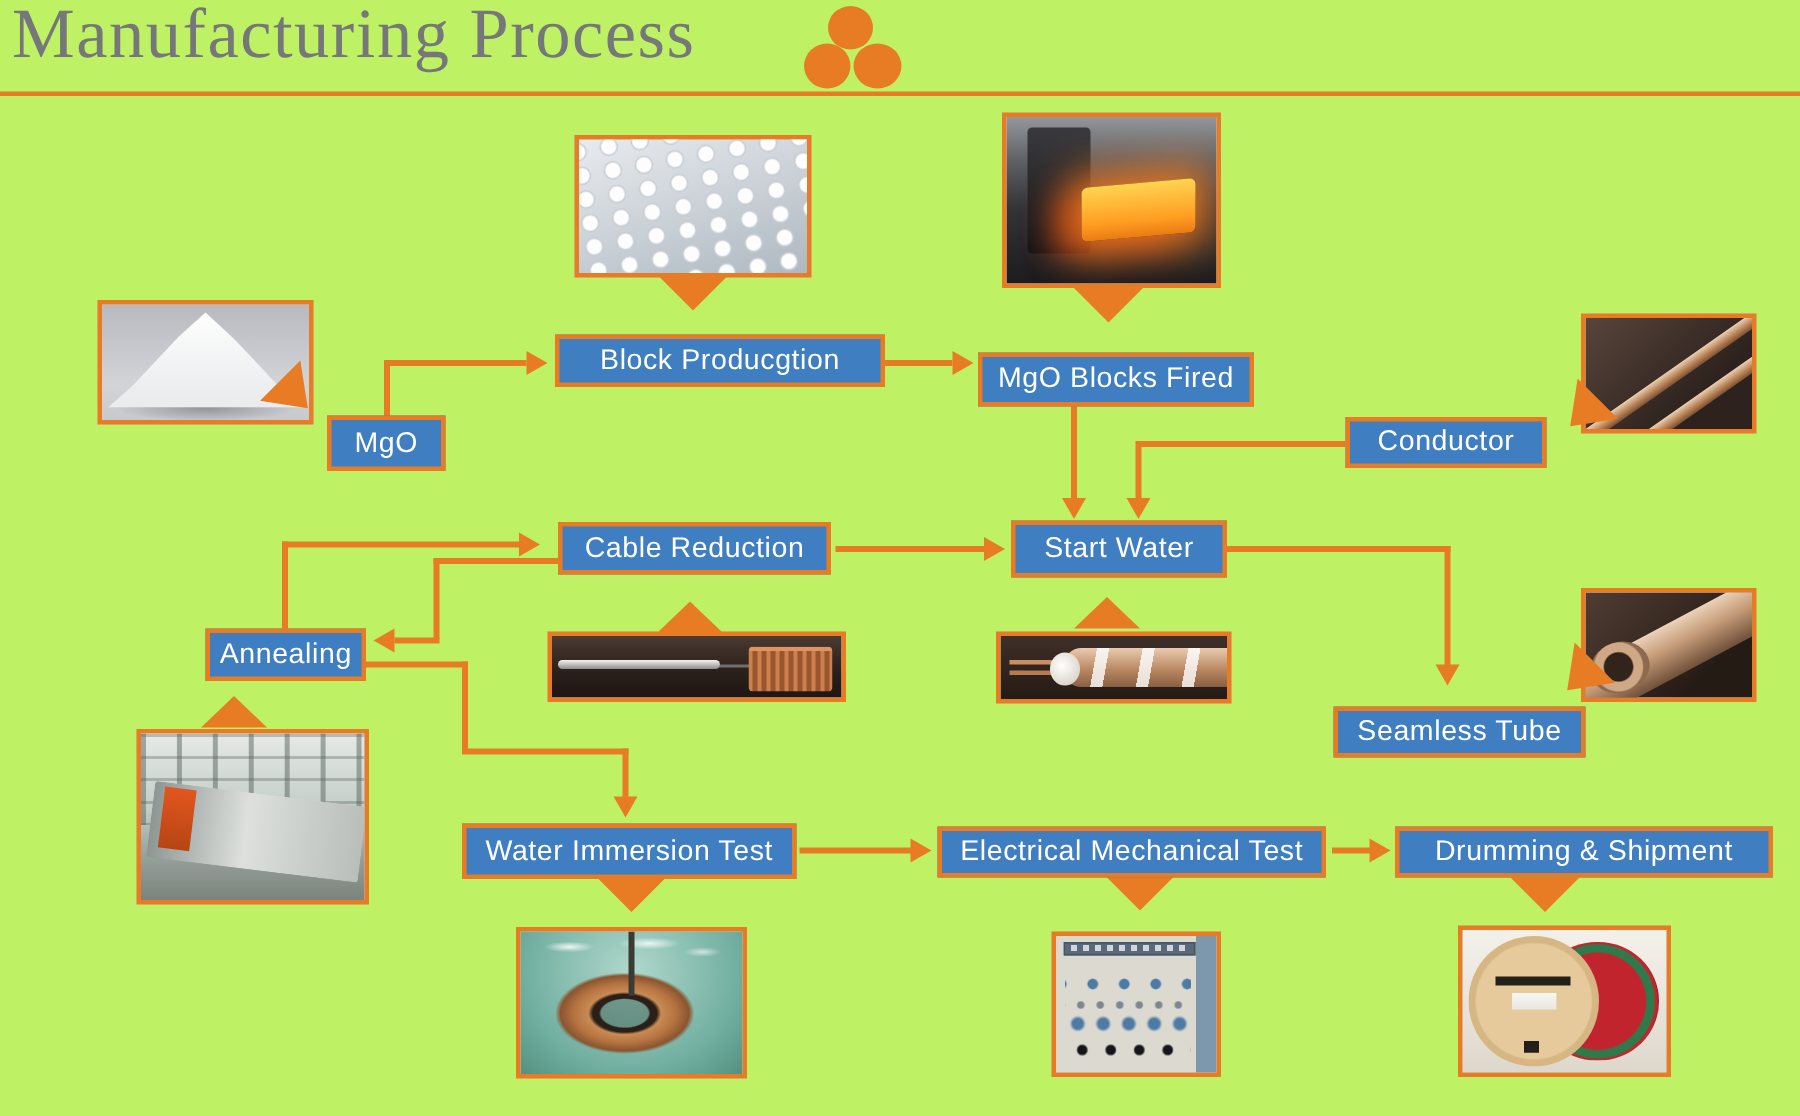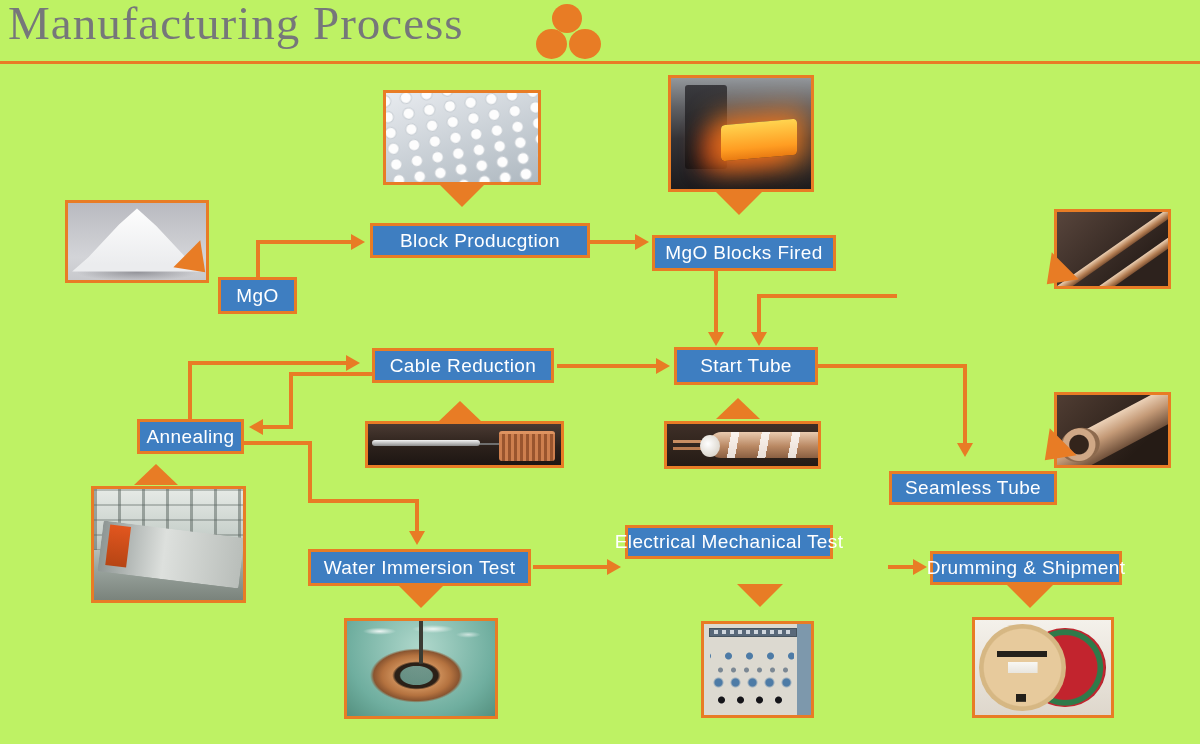--- a/index.html
+++ b/index.html
@@ -229,21 +229,22 @@
 
   <span class="seg" style="left:533px;top:565px;width:76px;height:4px"></span>
   <span class="ah ah-right" style="left:607px;top:559px"></span>
 
   <span class="seg" style="left:888px;top:565px;width:27px;height:4px"></span>
   <span class="ah ah-right" style="left:913px;top:559px"></span>
 
   <div class="node" style="left:218px;top:277px;width:79px;height:37px">MgO</div>
   <div class="node" style="left:370px;top:223px;width:220px;height:35px">Block Producgtion</div>
   <div class="node" style="left:652px;top:235px;width:184px;height:36px">MgO Blocks Fired</div>
+  <div class="node" style="left:897px;top:278px;width:134px;height:34px">Conductor</div>
   <div class="node" style="left:372px;top:348px;width:182px;height:35px">Cable Reduction</div>
-  <div class="node" style="left:674px;top:347px;width:144px;height:38px">Start Tube</div>
+  <div class="node" style="left:674px;top:347px;width:144px;height:38px">Start Water</div>
   <div class="node" style="left:137px;top:419px;width:107px;height:35px">Annealing</div>
   <div class="node" style="left:889px;top:471px;width:168px;height:34px">Seamless Tube</div>
   <div class="node" style="left:308px;top:549px;width:223px;height:37px">Water Immersion Test</div>
-  <div class="node" style="left:625px;top:525px;width:208px;height:34px">Electrical Mechanical Test</div>
-  <div class="node" style="left:930px;top:551px;width:192px;height:34px">Drumming &amp; Shipment</div>
+  <div class="node" style="left:625px;top:551px;width:259px;height:34px">Electrical Mechanical Test</div>
+  <div class="node" style="left:930px;top:551px;width:252px;height:34px">Drumming &amp; Shipment</div>
 
 </div>
 
 </body></html>

